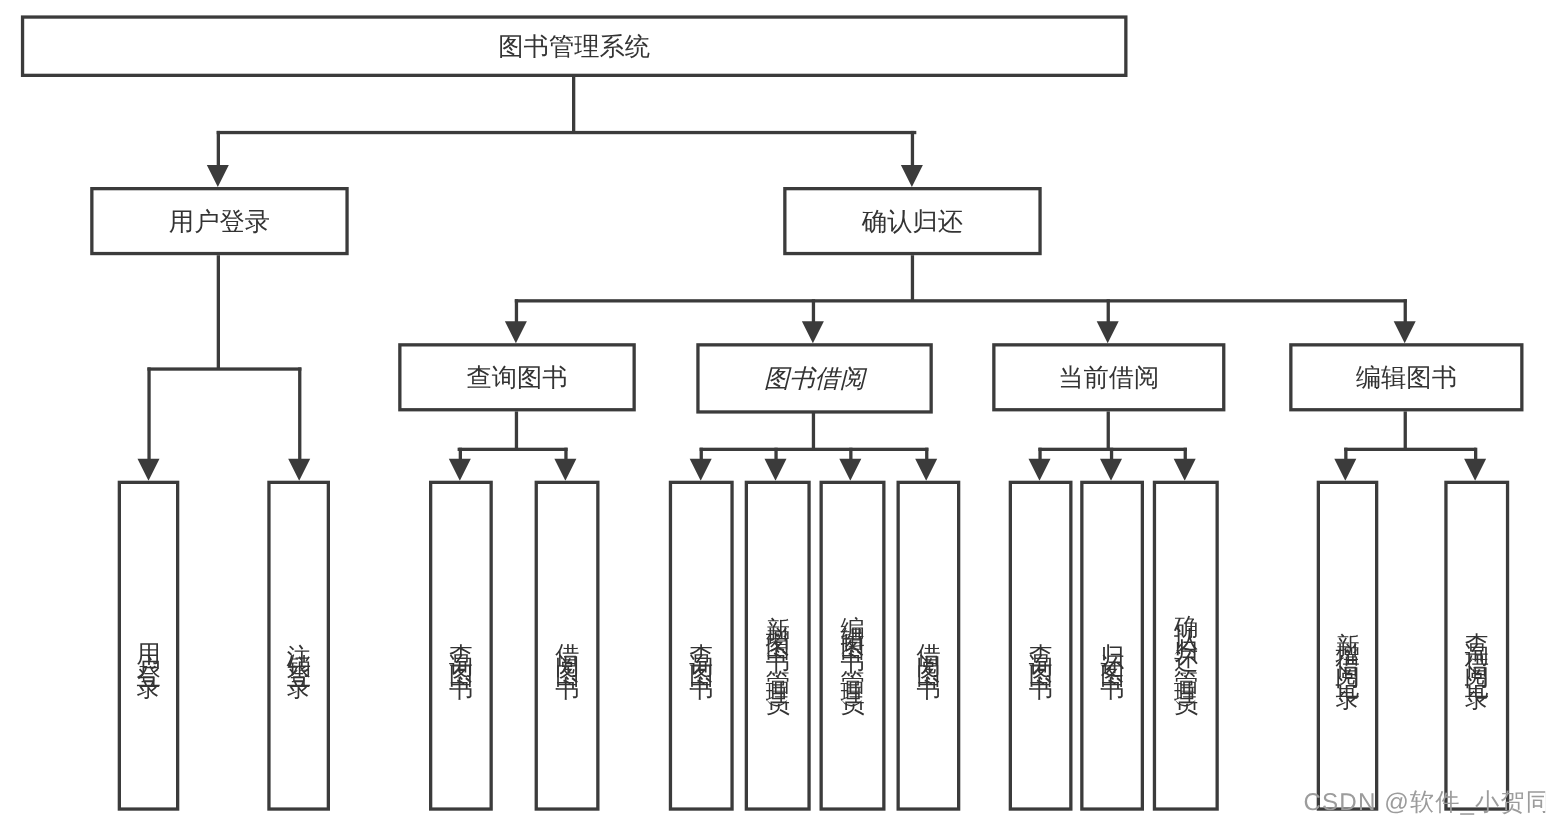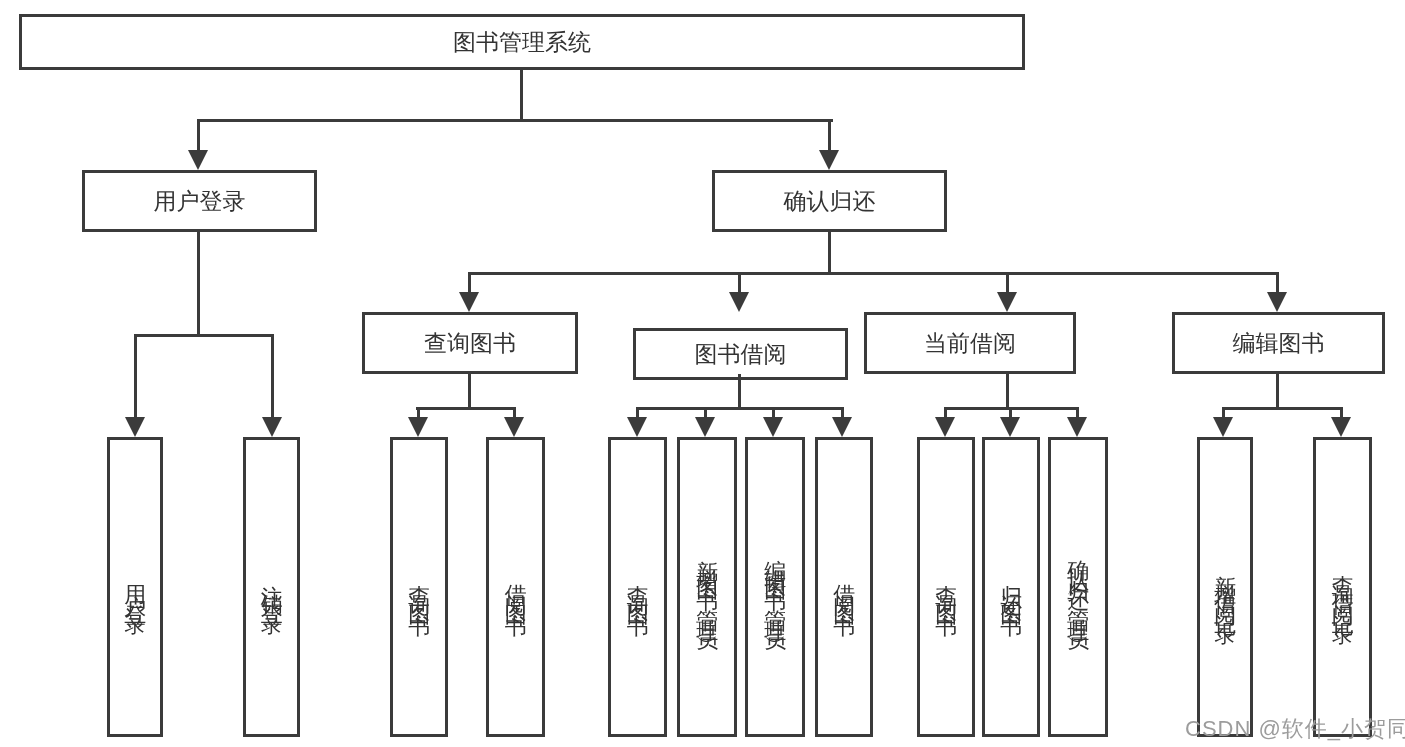--- a/index.html
+++ b/index.html
@@ -93,24 +93,24 @@
   <div class="vl" style="left:738px;top:272px;height:22px;"></div>
   <div class="ah" style="left:729px;top:292px;"></div>
   <div class="vl" style="left:1006px;top:272px;height:22px;"></div>
   <div class="ah" style="left:997px;top:292px;"></div>
   <div class="vl" style="left:1276px;top:272px;height:22px;"></div>
   <div class="ah" style="left:1267px;top:292px;"></div>
 
   <div class="node" style="left:362px;top:312px;width:216px;height:62px;">
     <span>查询图书</span>
   </div>
-  <div class="node" style="left:633px;top:328px;width:215px;height:52px;">
+  <div class="node" style="left:633px;top:312px;width:215px;height:64px;font-style:italic;">
     <span>图书借阅</span>
   </div>
-  <div class="node" style="left:864px;top:312px;width:212px;height:62px;">
+  <div class="node" style="left:902px;top:312px;width:212px;height:62px;">
     <span>当前借阅</span>
   </div>
   <div class="node" style="left:1172px;top:312px;width:213px;height:62px;">
     <span>编辑图书</span>
   </div>
 
   <div class="vl" style="left:468px;top:374px;height:34px;"></div>
   <div class="hl" style="left:416px;top:407px;width:100px;"></div>
   <div class="vl" style="left:417px;top:407px;height:12px;"></div>
   <div class="ah" style="left:408px;top:417px;"></div>

